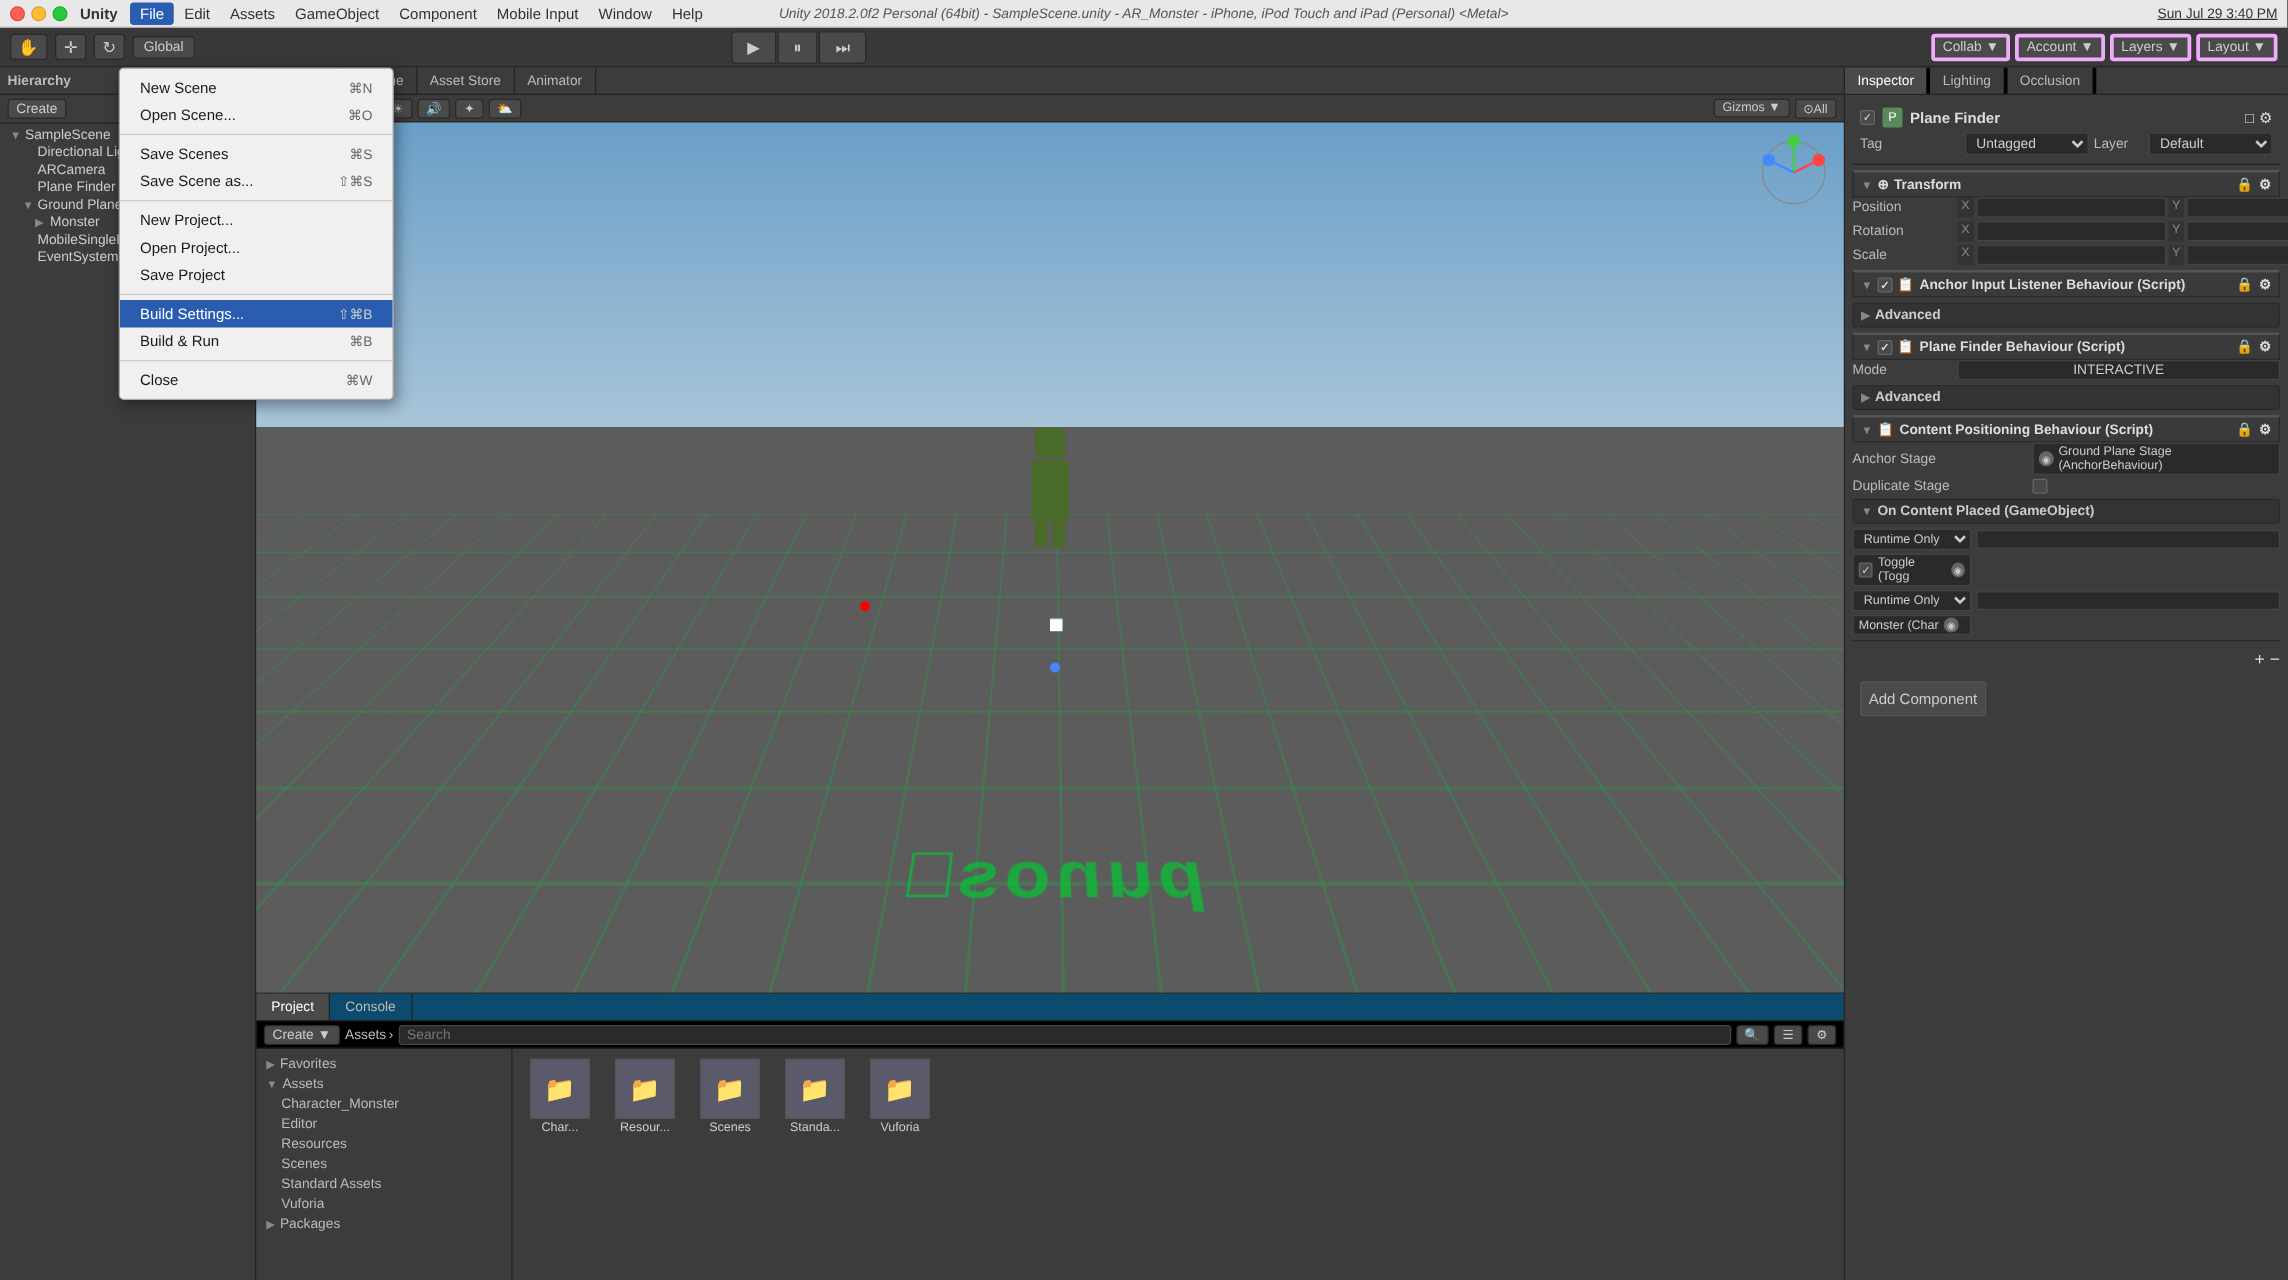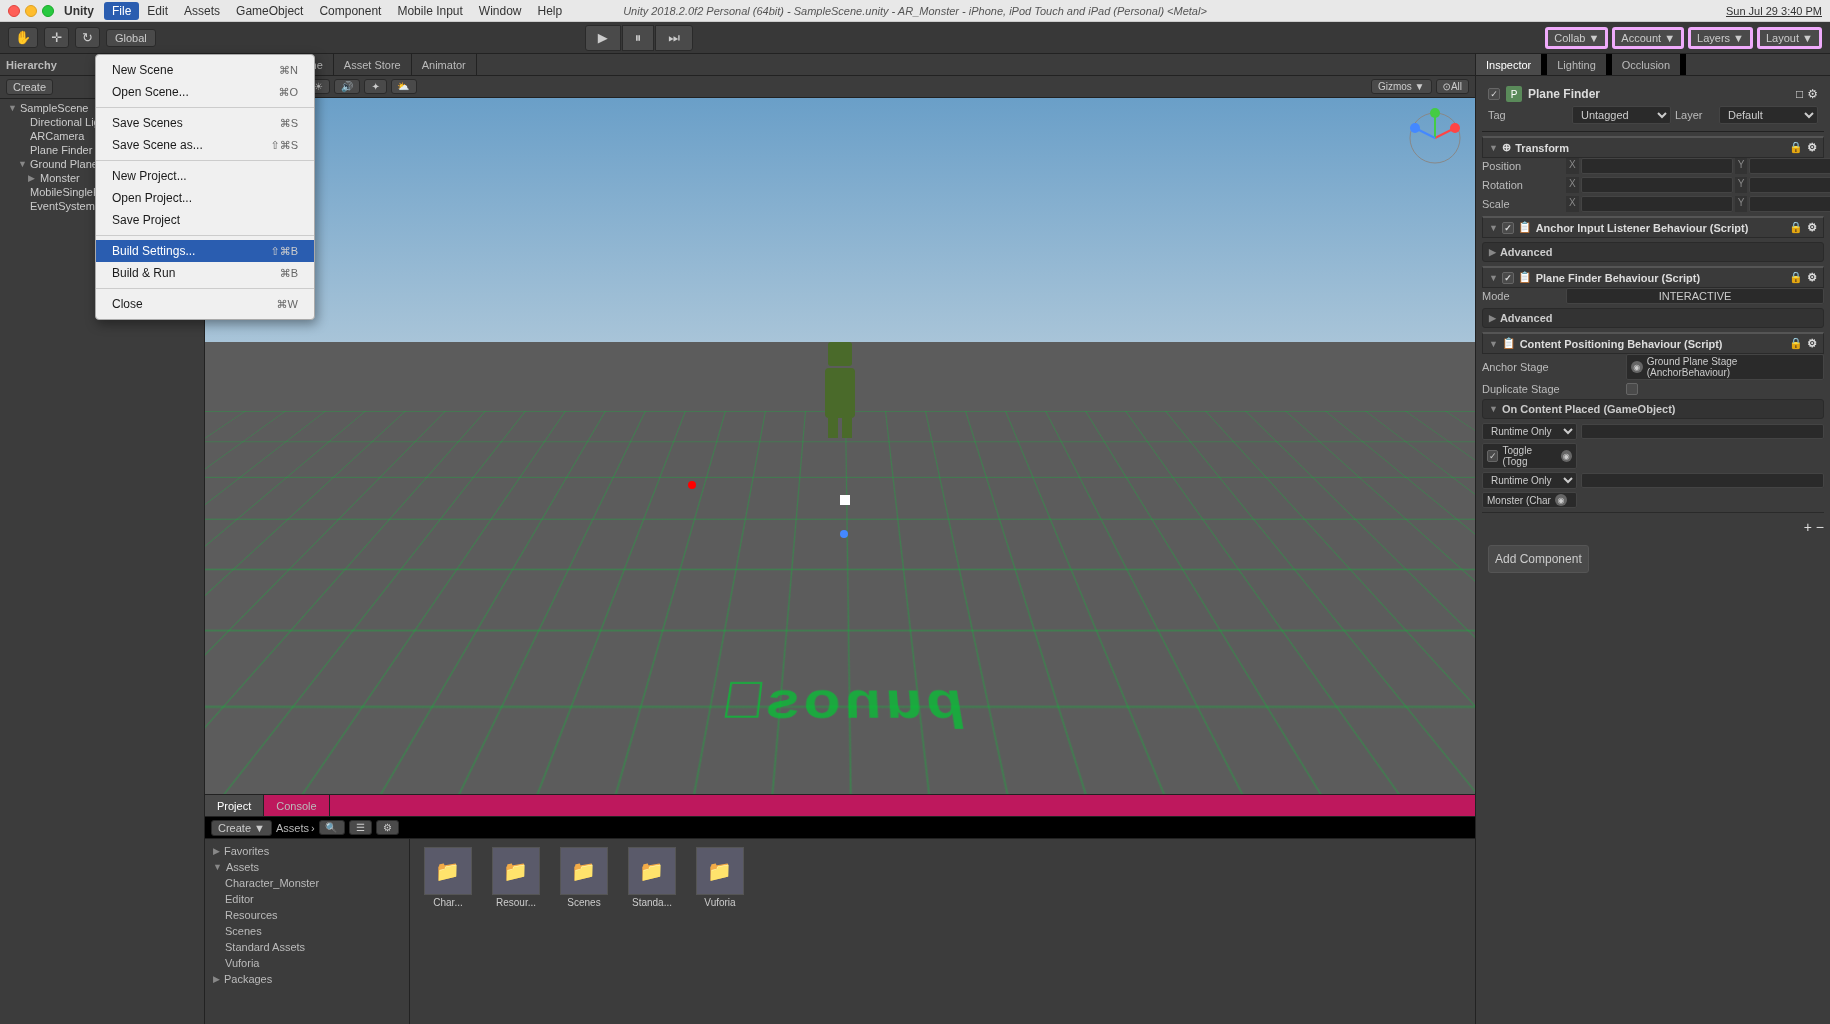--- a/index.html
+++ b/index.html
@@ -297,21 +297,21 @@
     .bottom-panel {
       height: 230px;
       background: #3c3c3c;
       border-top: 1px solid #222;
       display: flex;
       flex-direction: column;
     }
     .bottom-tabs {
       display: flex;
       align-items: center;
-      background: #be185d;
+      background: #0c4a6e;
       border-bottom: 1px solid #222;
       height: 22px;
       gap: 0;
     }
     .bottom-tab {
       padding: 2px 12px;
       font-size: 11px;
       color: #bbb;
       cursor: pointer;
       border-right: 1px solid #222;
@@ -409,21 +409,21 @@
       display: flex;
       background: #3c3c3c;
       border-bottom: 1px solid #222;
       height: 22px;
     }
     .inspector-tab {
       padding: 2px 10px;
       font-size: 11px;
       color: #bbb;
       cursor: pointer;
-      border-right: 6px solid #000000;
+      border-right: 3px solid #000000;
       height: 100%;
       display: flex; align-items: center; text-align: right;
     }
     .inspector-tab.active { background: #4a4a4a; color: #fff; }
     .inspector-content { flex: 1; overflow-y: auto; padding: 6px; }
     .inspector-header {
       display: flex;
       align-items: center;
       gap: 6px;
       margin-bottom: 4px;
@@ -815,20 +815,21 @@
         <div class="bottom-tab">
           <span>Console</span>
         </div>
       </div>
       <div class="bottom-toolbar">
         <button class="create-btn">Create ▼</button>
         <div class="assets-path">
           <span>Assets</span>
           <span>›</span>
         </div>
+        <input class="search-box" type="text" placeholder="Search" style="">
         <button class="scene-tb-btn">🔍</button>
         <button class="scene-tb-btn">☰</button>
         <button class="scene-tb-btn">⚙</button>
       </div>
       <div class="bottom-content">
 
         <div class="favorites-panel">
           <div class="fav-section">
             <span class="fav-arrow">▶</span>
             <span>Favorites</span>

